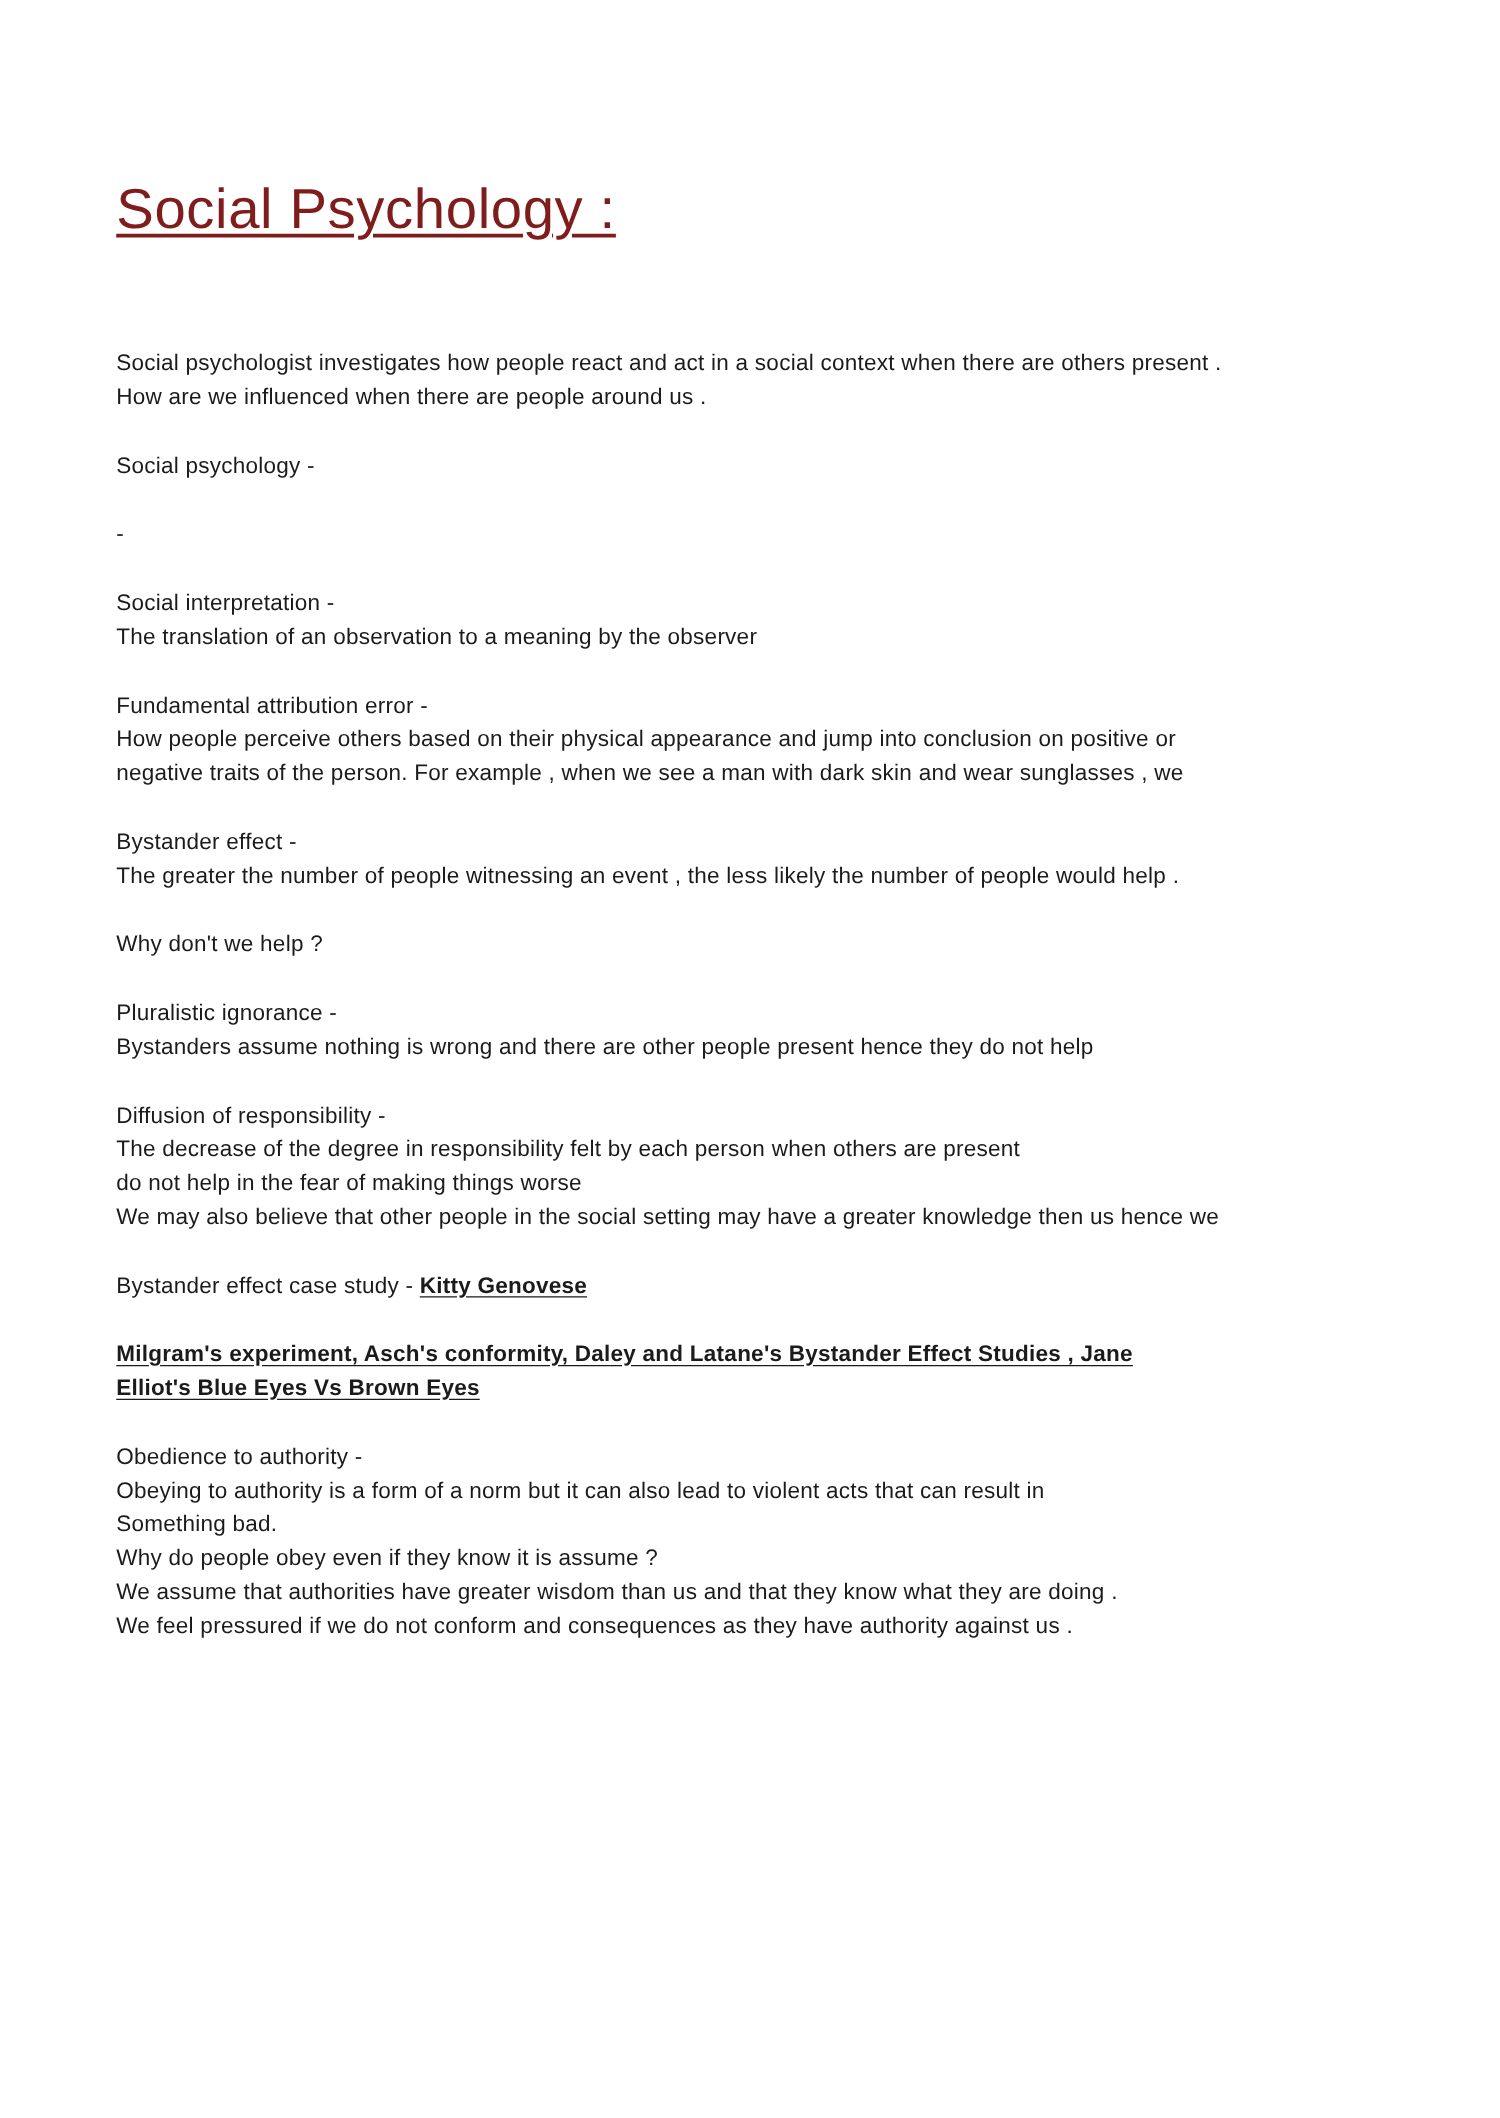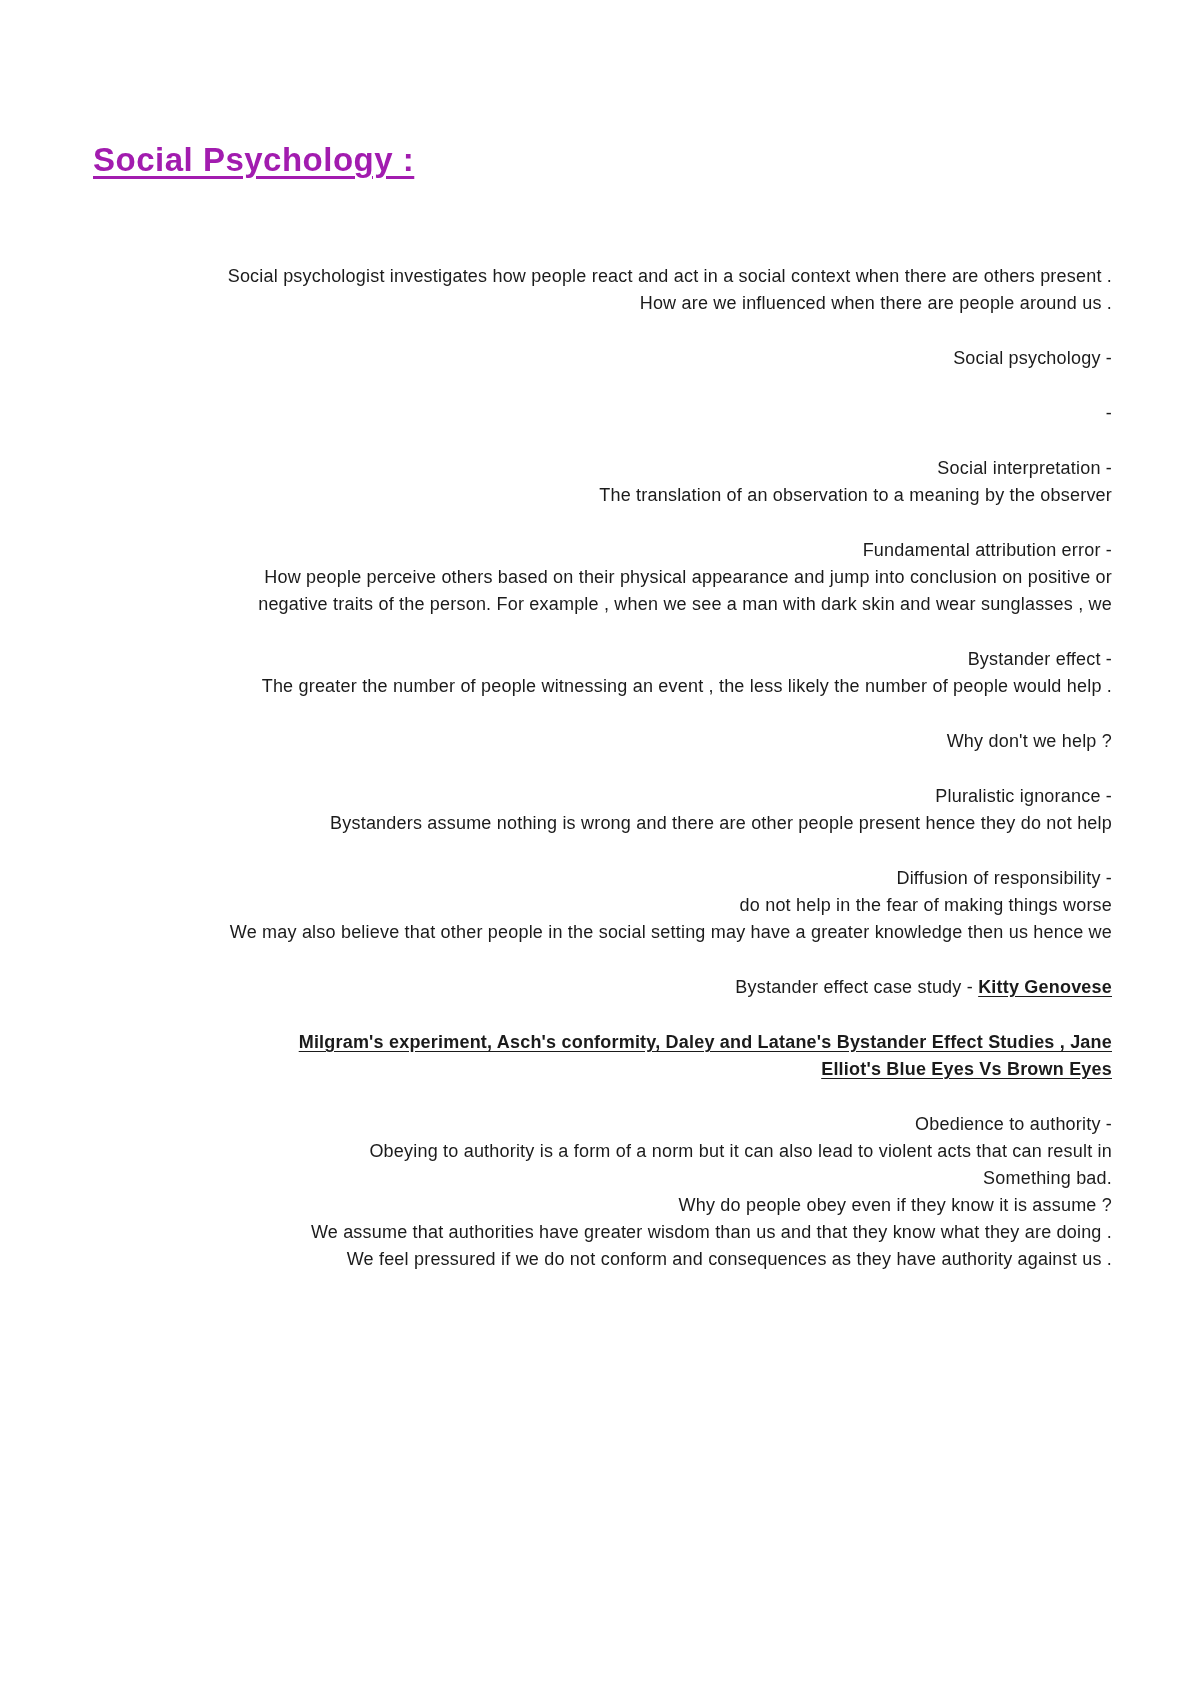--- a/index.html
+++ b/index.html
@@ -11,36 +11,35 @@
     font-family: "Liberation Sans", "DejaVu Sans", sans-serif;
     color: #1b1b1b;
   }
   .page {
     width: 1200px;
     min-height: 1694px;
     padding: 141px 88px 80px 93px;
     background: #ffffff;
   }
   .doc-title {
-    font-size: 33px;
-    font-weight: 700;
+    font-size: 45px;
+    font-weight: 400;
     line-height: 1.15;
     margin: 0 0 84px 0;
     letter-spacing: 0.5px;
-    color: #a21caf;
+    color: #7f1d1d;
     text-decoration: underline;
     text-decoration-thickness: 3px;
     text-underline-offset: 5px;
   }
   .para {
     margin: 0 0 28px 0;
     font-size: 18px;
     line-height: 27px;
     letter-spacing: 0.2px;
-    text-align: right;
   }
   .line {
     display: block;
     white-space: nowrap;
   }
   .doc-link {
     color: inherit;
     text-decoration: underline;
     text-underline-offset: 3px;
     cursor: pointer;
@@ -87,20 +86,21 @@
     <span class="line">Why don't we help ?</span>
   </p>
 
   <p class="para">
     <span class="line">Pluralistic ignorance -</span>
     <span class="line">Bystanders assume nothing is wrong and there are other people present hence they do not help</span>
   </p>
 
   <p class="para">
     <span class="line">Diffusion of responsibility -</span>
+    <span class="line">The decrease of the degree in responsibility felt by each person when others are present</span>
     <span class="line">do not help in the fear of making things worse</span>
     <span class="line">We may also believe that other people in the social setting may have a greater knowledge then us hence we</span>
   </p>
 
   <p class="para">
     <span class="line"><span>Bystander effect case study - </span><span class="doc-link">Kitty Genovese</span></span>
   </p>
 
   <p class="para">
     <span class="line"><span class="doc-link">Milgram's experiment, Asch's conformity, Daley and Latane's Bystander Effect Studies , Jane</span></span>

